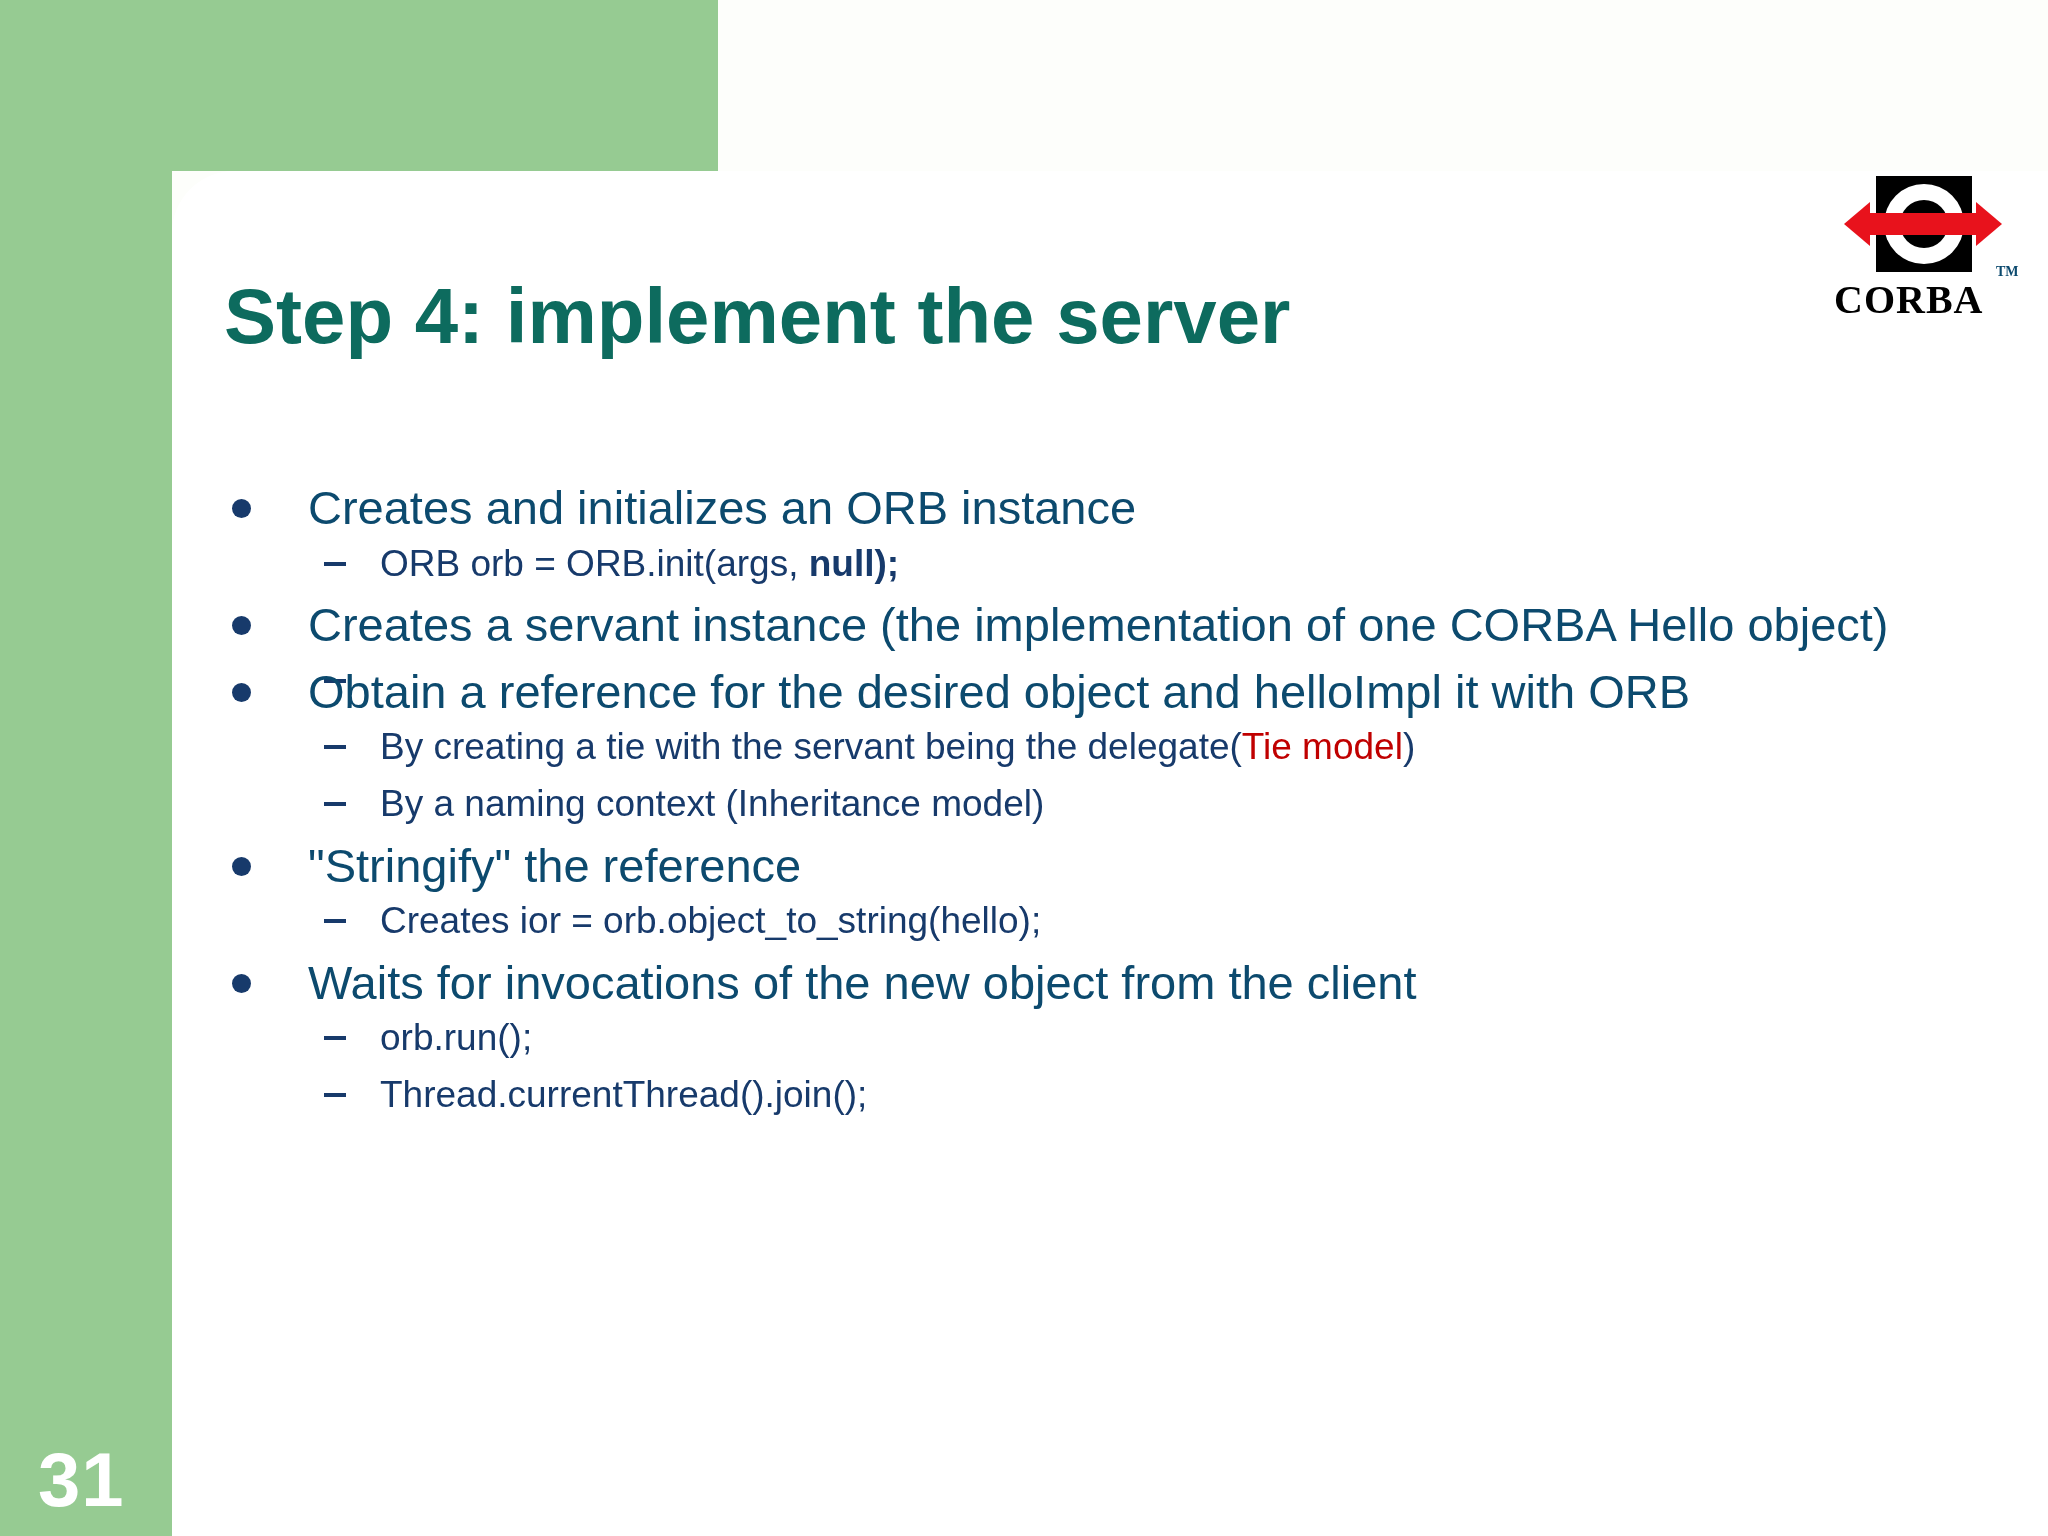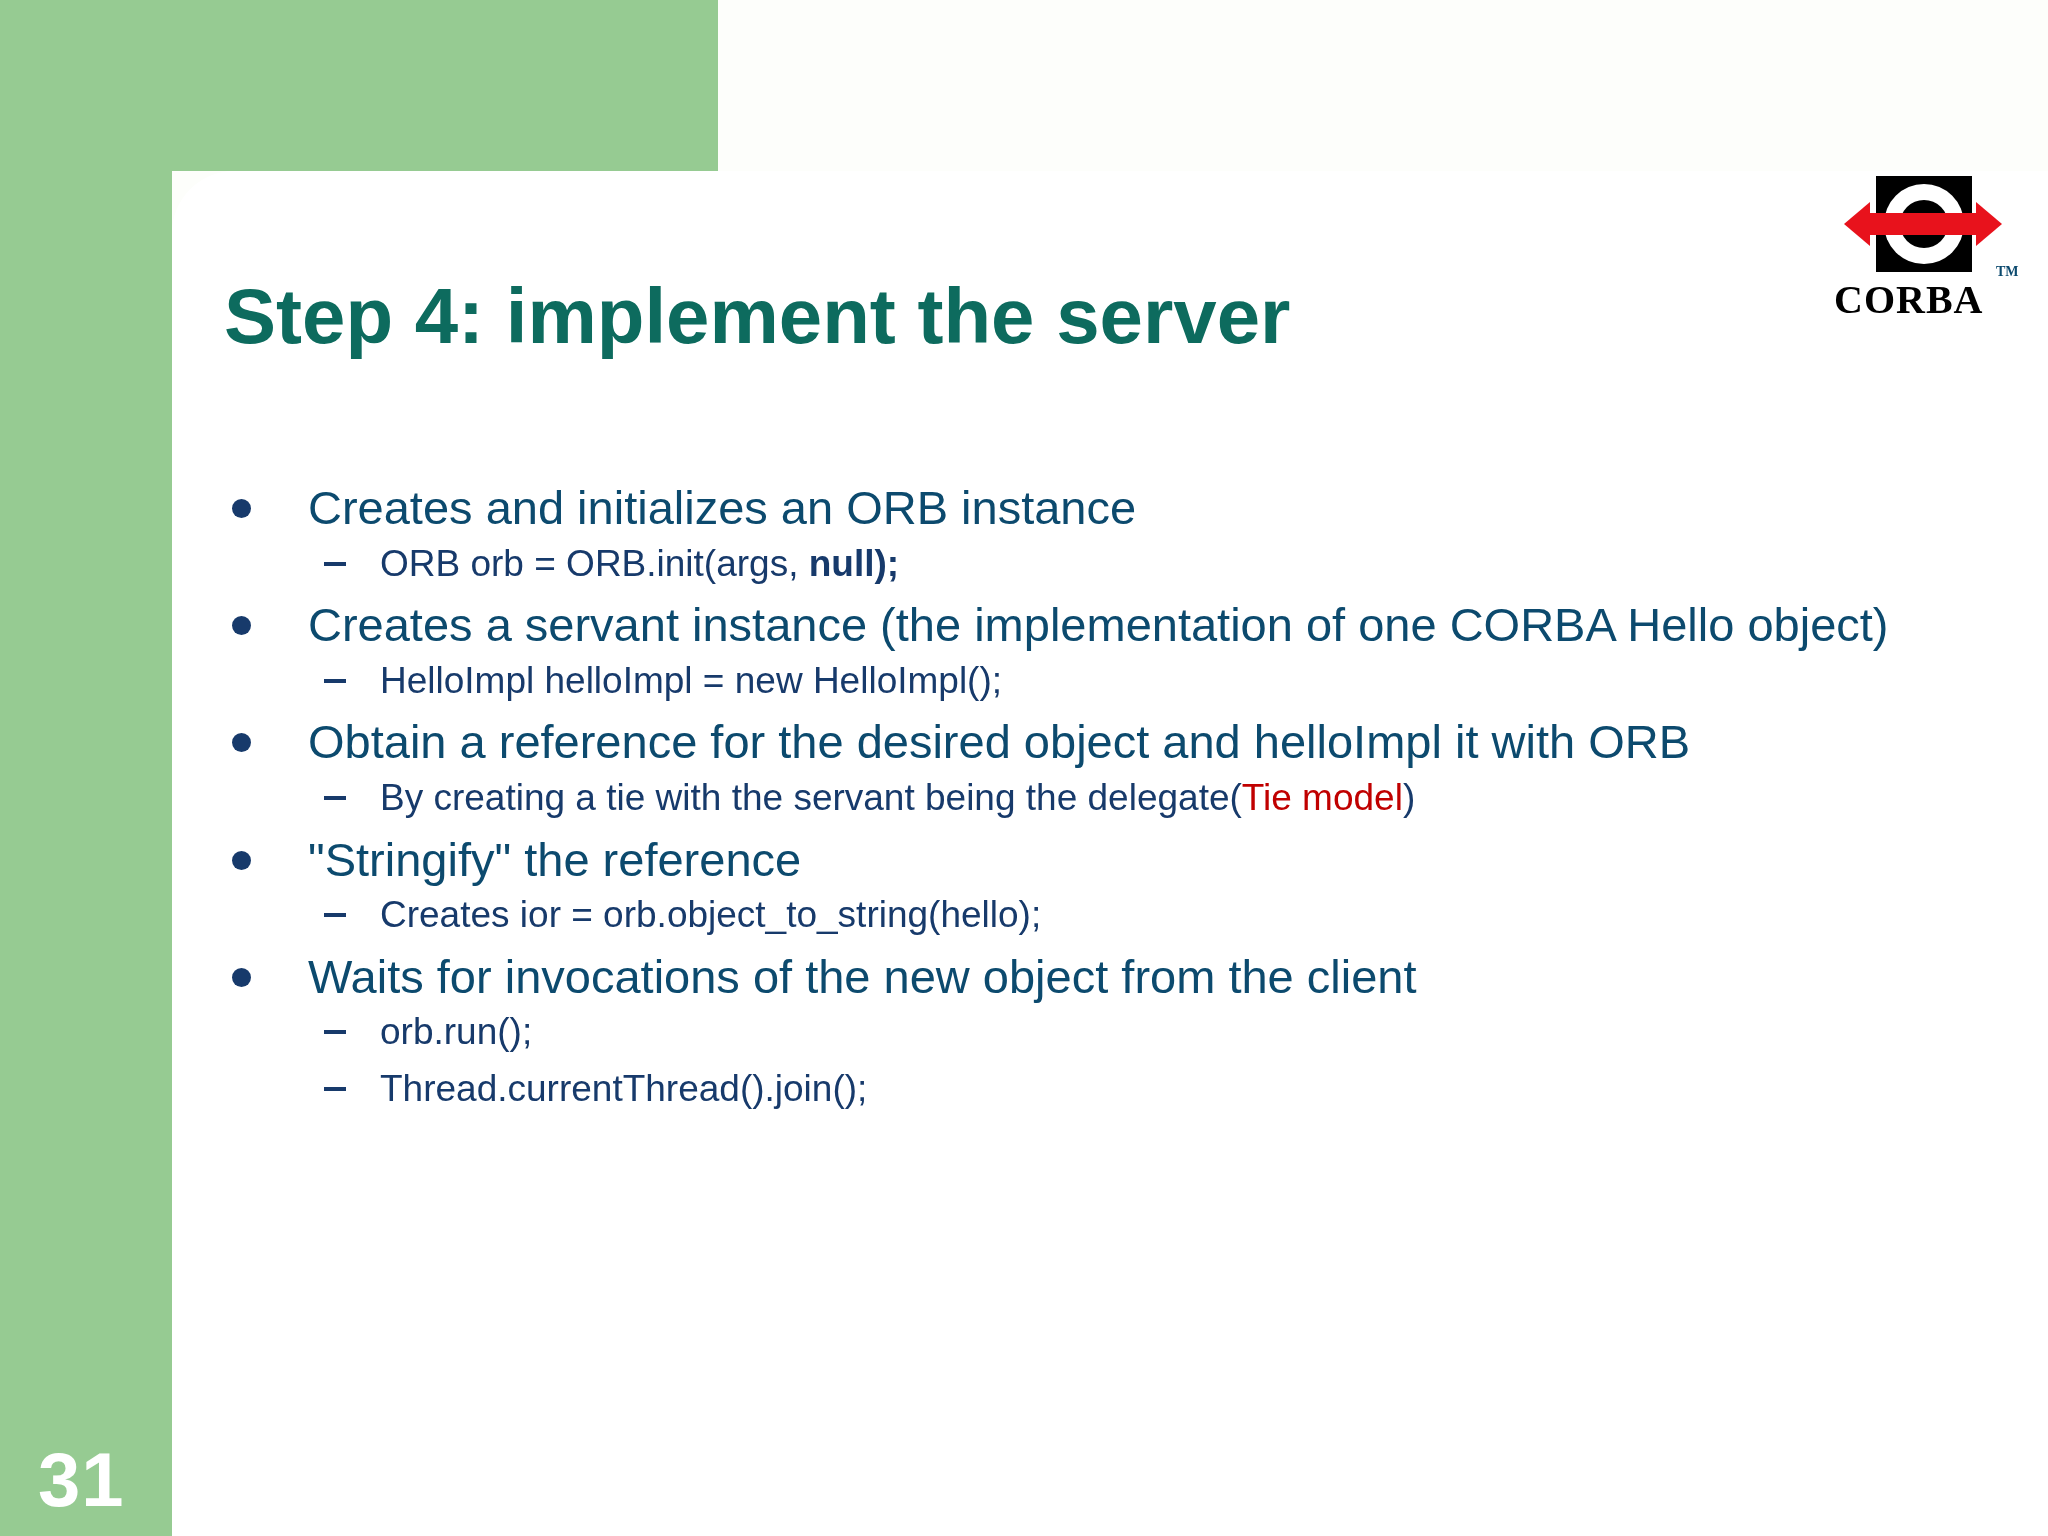--- a/index.html
+++ b/index.html
@@ -249,30 +249,33 @@
       <span class="marker"></span>
       <span>ORB orb = ORB.init(args, </span><span class="bold">null);</span>
     </div>
 
     <div class="bullet-l1">
       <span class="marker"></span>
       <span>Creates a servant instance (the implementation of one CORBA Hello object)</span>
     </div>
     <div class="bullet-l2">
       <span class="marker"></span>
-      <span>HelloImpl helloImpl = new HelloImpl();</span>
     </div>
 
     <div class="bullet-l1">
       <span class="marker"></span>
       <span>Obtain a reference for the desired object and helloImpl it with ORB</span>
     </div>
     <div class="bullet-l2">
       <span class="marker"></span>
       <span>By creating a tie with the servant being the delegate(</span><span class="red">Tie model</span><span>)</span>
+    </div>
+    <div class="bullet-l2">
+      <span class="marker"></span>
+      <span>By a naming context (Inheritance model)</span>
     </div>
 
     <div class="bullet-l1">
       <span class="marker"></span>
       <span>"Stringify" the reference</span>
     </div>
     <div class="bullet-l2">
       <span class="marker"></span>
       <span>Creates ior = orb.object_to_string(hello);</span>
     </div>

